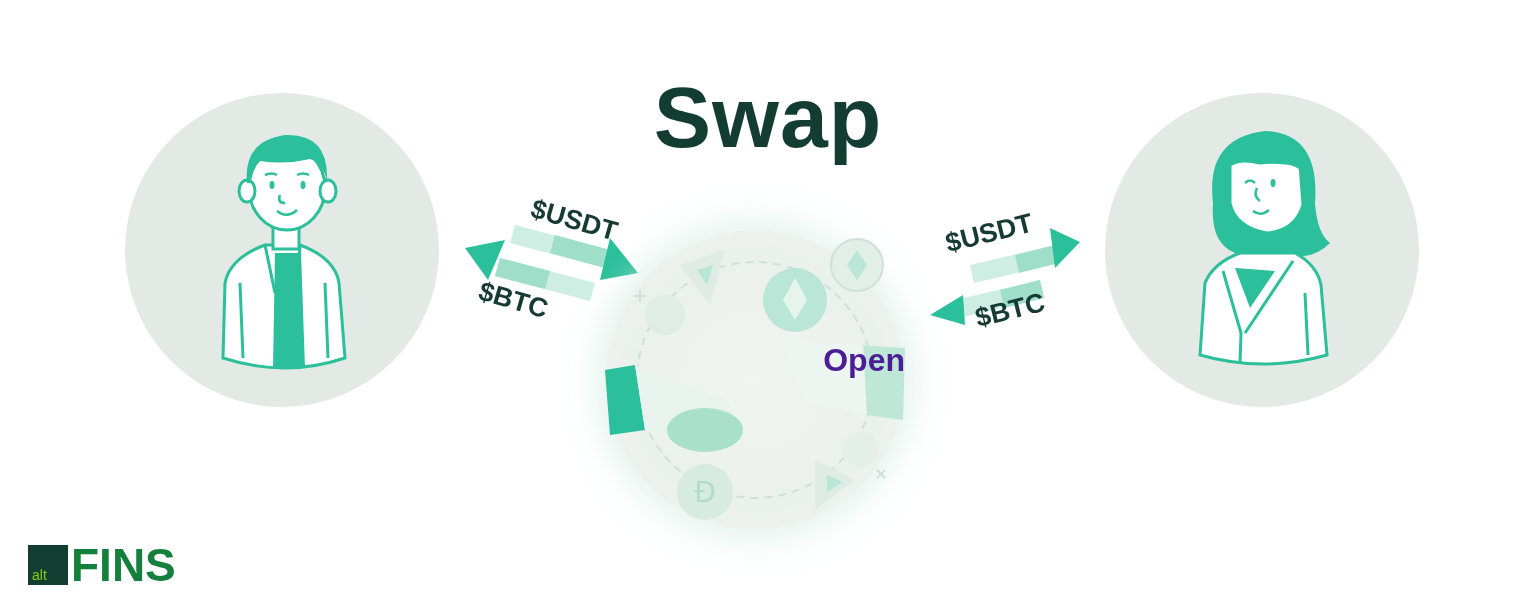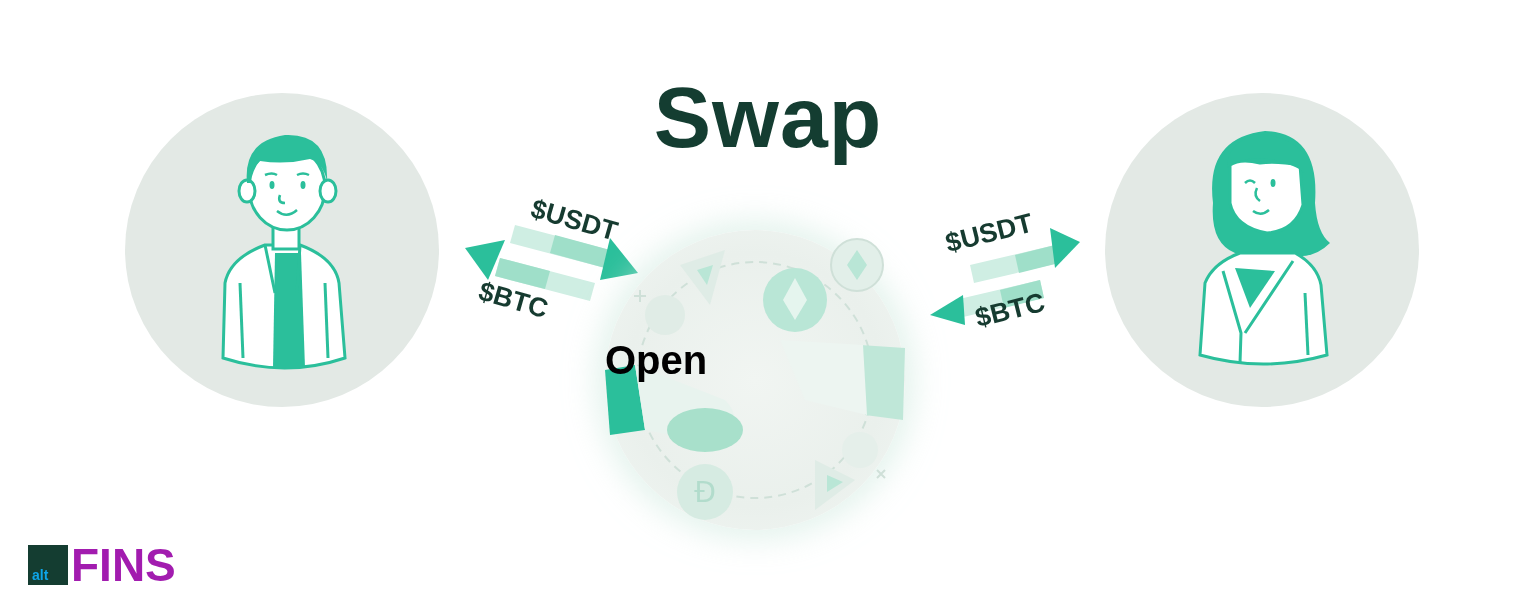--- a/index.html
+++ b/index.html
@@ -15,27 +15,27 @@
 
   .exchange { position:absolute; }
   .exchange svg { position:absolute; left:0; top:0; }
   .label { position:absolute; font-weight:bold; font-size:27px; color:#163b30; white-space:nowrap; }
 
   .contract { position:absolute; left:605px; top:230px; width:300px; height:300px; }
   .contract-bg { position:absolute; inset:0; border-radius:50%;
                  background:radial-gradient(circle at 50% 50%, #f1f5f2 0%, #eaf0ec 60%, #f3f7f4 100%);
                  box-shadow:0 0 30px 10px rgba(210,235,225,0.6); }
   .contract svg { position:absolute; left:0; top:0; }
-  .contract-text { position:absolute; left:0; width:300px; top:104px; text-align:left;
-                   font-weight:bold; font-size:40px; line-height:52px; color:#000000; }
+  .contract-text { position:absolute; left:0; width:300px; top:104px; text-align:right;
+                   font-weight:bold; font-size:32px; line-height:52px; color:#4c1d95; }
 
   .logo { position:absolute; left:28px; top:545px; height:40px; display:flex; align-items:flex-end; }
   .logo-box { width:40px; height:40px; background:#143d31; position:relative; }
-  .logo-box span { position:absolute; left:4px; bottom:2px; color:#0ea5e9; font-weight:bold; font-size:14px; }
-  .logo-text { font-weight:bold; font-size:46px; color:#a21caf; line-height:40px; margin-left:3px; letter-spacing:0px; }
+  .logo-box span { position:absolute; left:4px; bottom:2px; color:#84cc16; font-weight:normal; font-size:14px; }
+  .logo-text { font-weight:bold; font-size:46px; color:#15803d; line-height:40px; margin-left:3px; letter-spacing:0px; }
 </style>
 </head>
 <body>
 
 <div class="title">Swap</div>
 
 <div class="avatar-circle avatar-left">
   <svg width="314" height="314" viewBox="0 0 314 314">
 
     <path d="M98 265 L100 190 Q105 165 140 152 L175 152 Q210 165 214 190 L220 265 Q160 285 98 265 Z" fill="#ffffff" stroke="#2bbf9b" stroke-width="3"></path>

